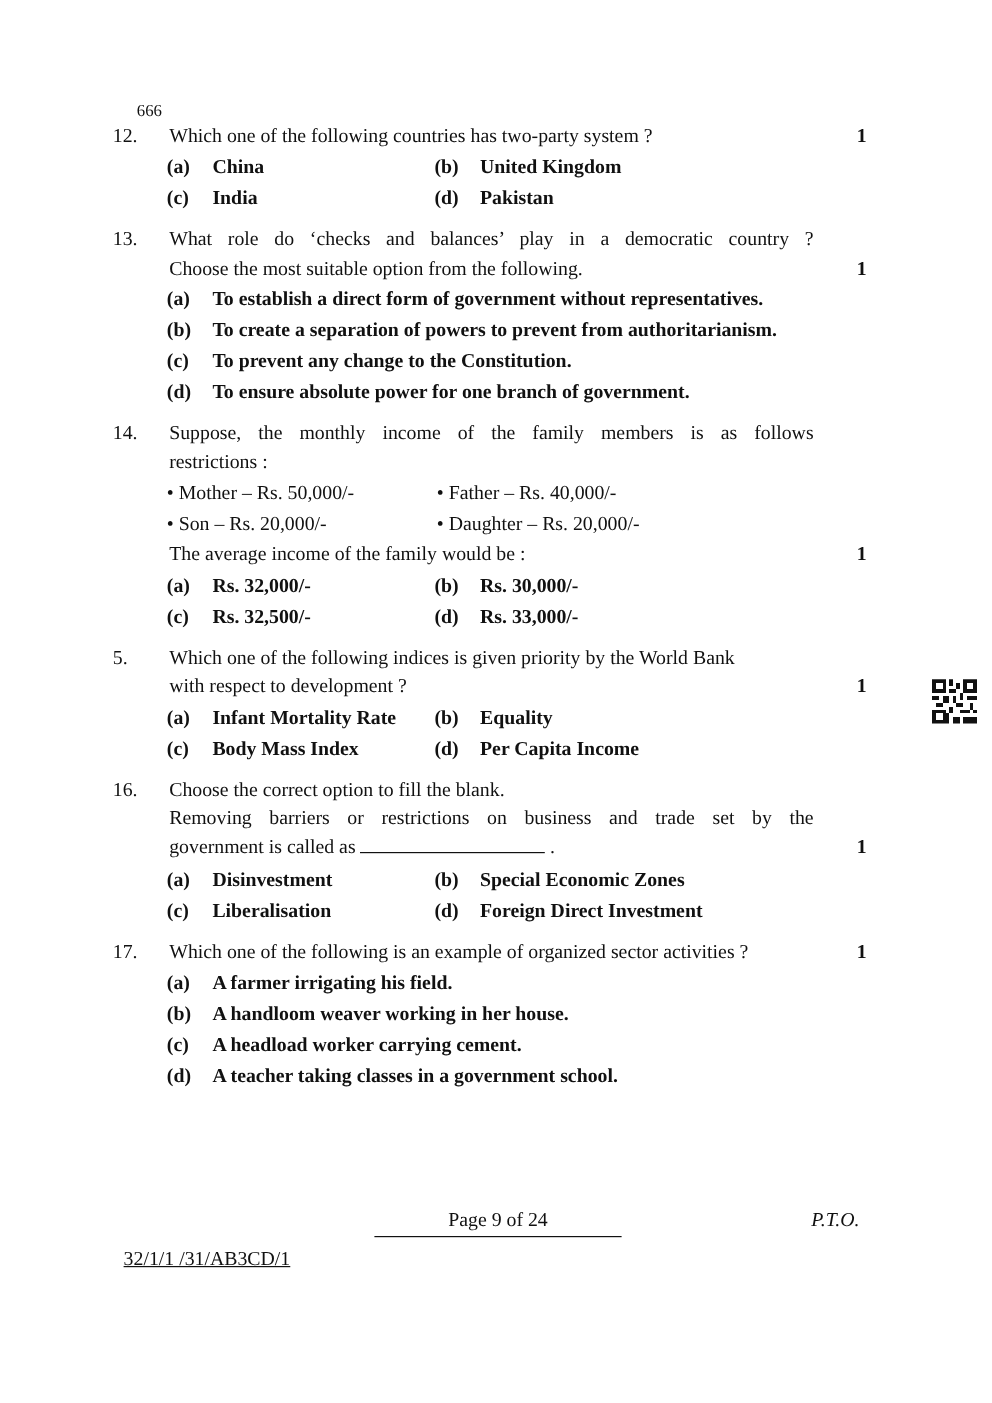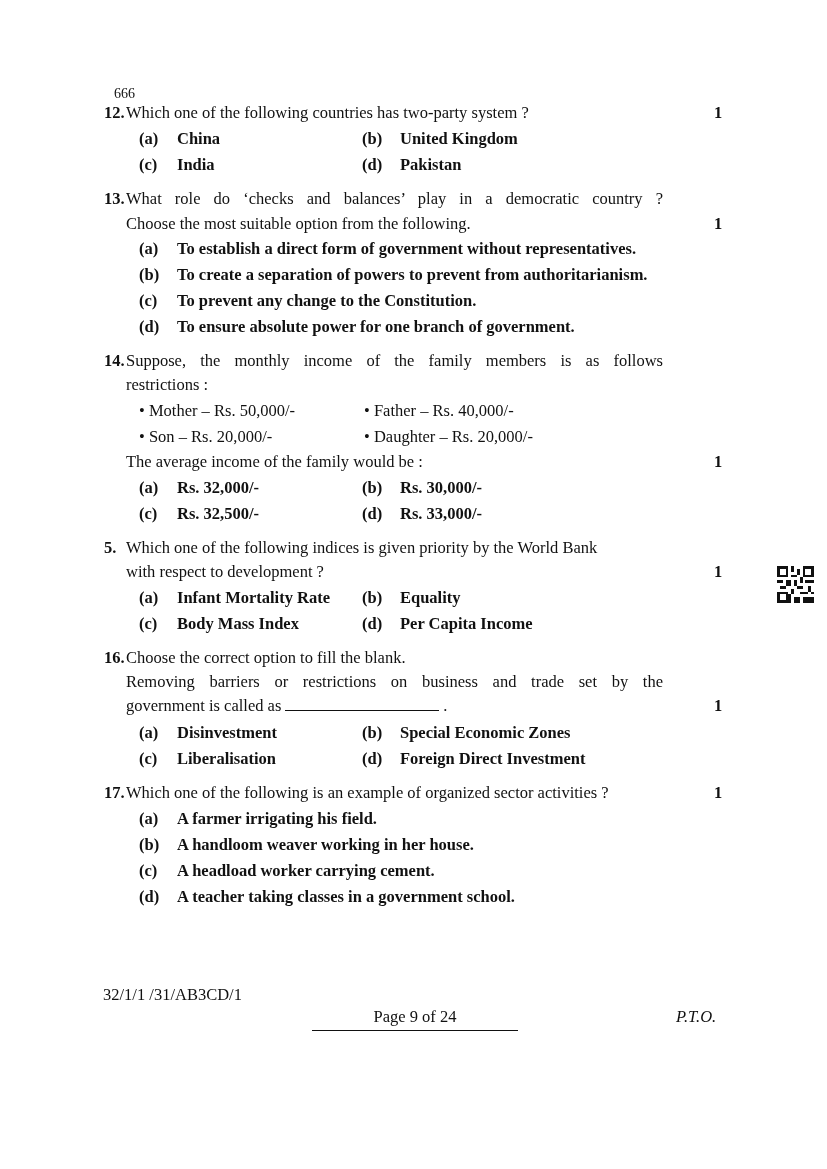--- a/index.html
+++ b/index.html
@@ -1,26 +1,26 @@
 <!DOCTYPE html>
 <html><head>
 <meta charset="utf-8">
 <style>
   html, body { margin:0; padding:0; background:#ffffff; }
   body { width:827px; height:1169px; position:relative; overflow:hidden;
          font-family:"Liberation Serif", "DejaVu Serif", serif; color:#111; font-size:16.5px; }
   .abs { position:absolute; white-space:nowrap; }
-  .qnum { position:absolute; left:104px; font-weight:bold; }
+  .qnum { position:absolute; left:94px; font-weight:normal; }
   .marks { position:absolute; left:714px; font-weight:bold; }
-  .stem { position:absolute; left:126px; }
+  .stem { position:absolute; left:141px; }
   .just { text-align:justify; text-align-last:justify; width:537px; white-space:nowrap; display:block; }
   .opt { position:absolute; white-space:nowrap;font-weight:bold; }
   .olab { display:inline-block; width:38px; }
   .code { position:absolute; left:114px; top:86px; font-size:14px; }
-  .footer-left { left:103px; top:985px; }
+  .footer-left { left:103px; top:1039px;text-decoration:underline; }
   .footer-mid { left:312px; top:1007px; width:206px; text-align:center; border-bottom:1.4px solid #111; padding-bottom:3px; }
   .footer-right { left:676px; top:1007px; font-style:italic; }
   .blank { display:inline-block; width:154px; border-bottom:1.3px solid #111; height:14px; vertical-align:baseline; margin:0 4px 0 4px; }
   .qr { position:absolute; left:776px; top:566px; width:39px; height:37px; }
 </style>
 </head>
 <body>
 
 <div class="code">666</div>
 

